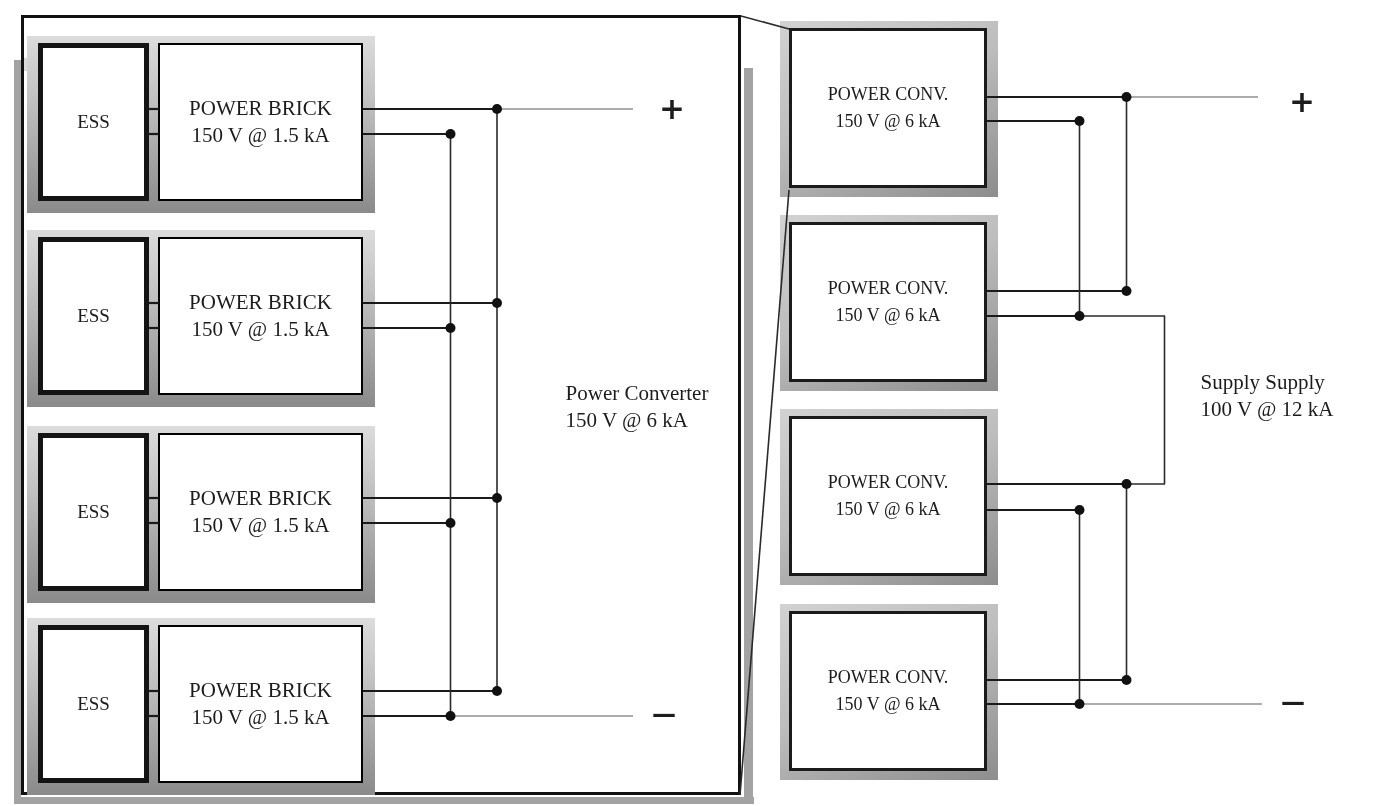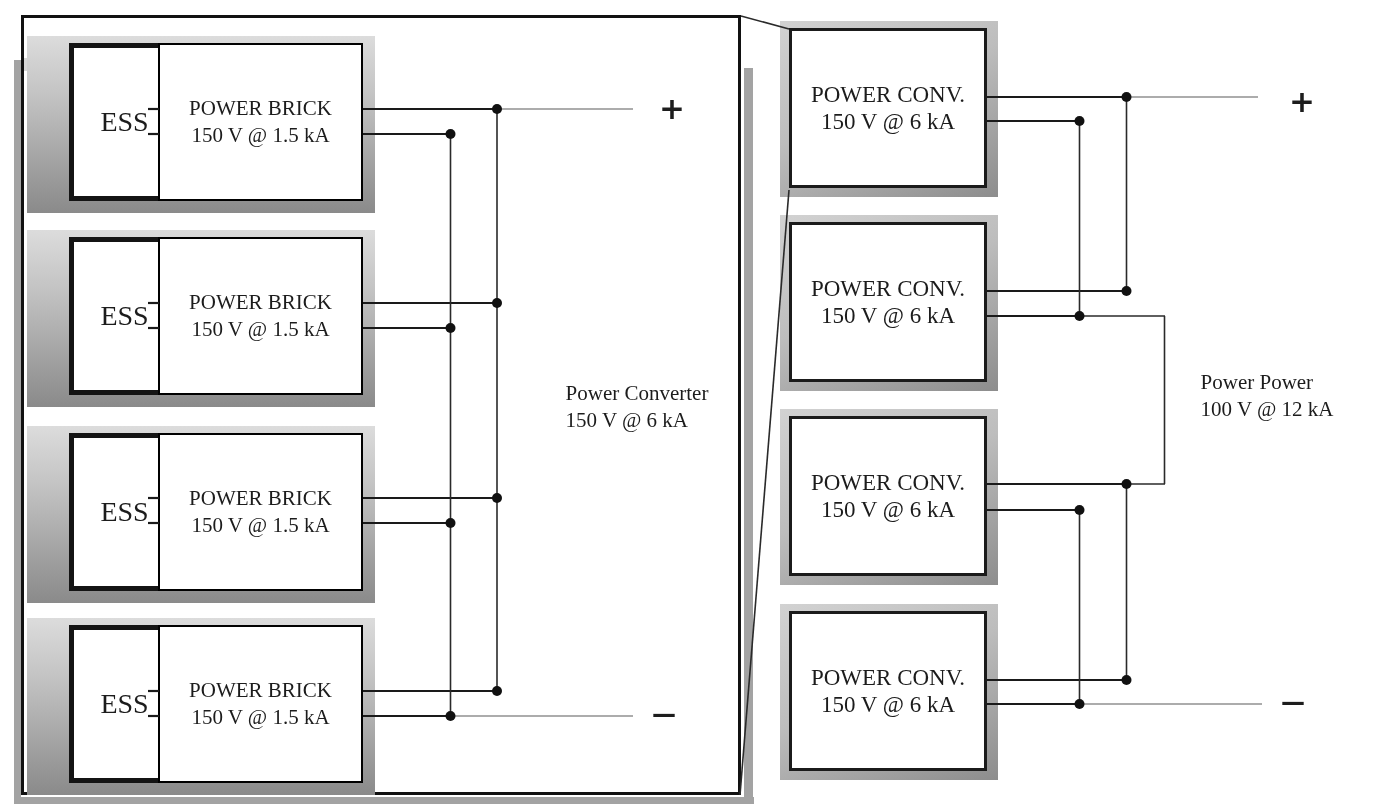--- a/index.html
+++ b/index.html
@@ -21,23 +21,23 @@
   }
   .halo-conv{
     position:absolute;z-index:2;
     background:linear-gradient(155deg,#d2d2d2 0%,#bdbdbd 45%,#8d8d8d 100%);
   }
   .box{
     position:absolute;background:#ffffff;box-sizing:border-box;z-index:3;
     display:flex;flex-direction:column;align-items:center;justify-content:center;
     text-align:center;
   }
-  .ess{border:5px solid #141414;font-size:28px;margin-left:31px;}
+  .ess{border:5px solid #141414;font-size:19px;}
   .brick{border:2px solid #000000;font-size:21px;line-height:27px;}
-  .conv{border:3px solid #1b1b1b;font-size:23px;line-height:27px;}
+  .conv{border:3px solid #1b1b1b;font-size:18px;line-height:27px;}
   .title{
     position:absolute;z-index:6;text-align:left;font-size:21px;line-height:27px;
     white-space:nowrap;transform:translateX(-50%);
   }
   .terminal{
     position:absolute;z-index:6;transform:translate(-50%,-50%);
     font-family:"DejaVu Sans", sans-serif;font-weight:bold;color:#1d1d1d;line-height:1;
   }
   .plus{font-size:31px;}
   .minus{font-size:24px;}
@@ -120,21 +120,21 @@
     <div>150 V @ 6 kA</div>
   </div>
 
   <div class="halo-conv" style="left:780px;top:604px;width:218px;height:176px;"></div>
   <div class="box conv" style="left:789px;top:611px;width:198px;height:160px;">
     <div>POWER CONV.</div>
     <div>150 V @ 6 kA</div>
   </div>
 
   <div class="title" style="left:1267px;top:369px;">
-    <div>Power Power</div>
+    <div>Supply Supply</div>
     <div>100 V @ 12 kA</div>
   </div>
   <div class="terminal plus" style="left:1302px;top:101px;">+</div>
   <div class="terminal minus" style="left:1293px;top:702px;">—</div>
 
   <svg class="wires" width="1380" height="806" viewBox="0 0 1380 806">
 
     <line x1="741" y1="16" x2="789" y2="29" class="w1"></line>
     <line x1="740" y1="795" x2="789" y2="190" class="w1"></line>
 

